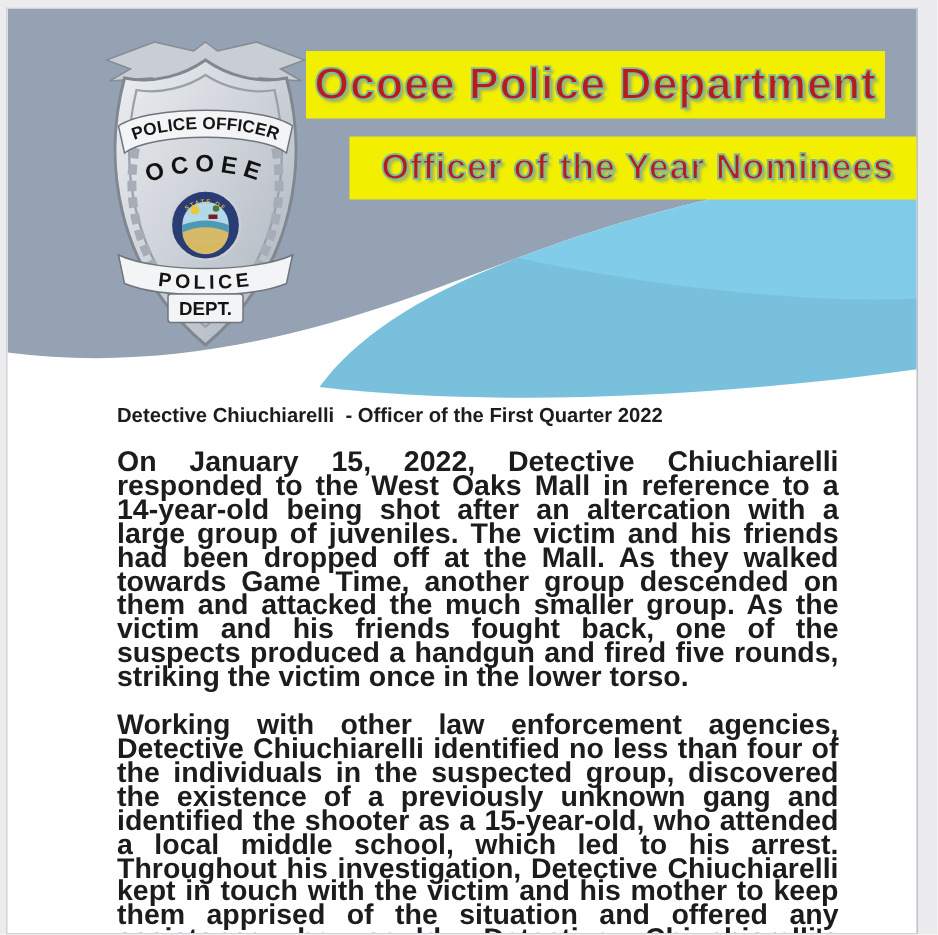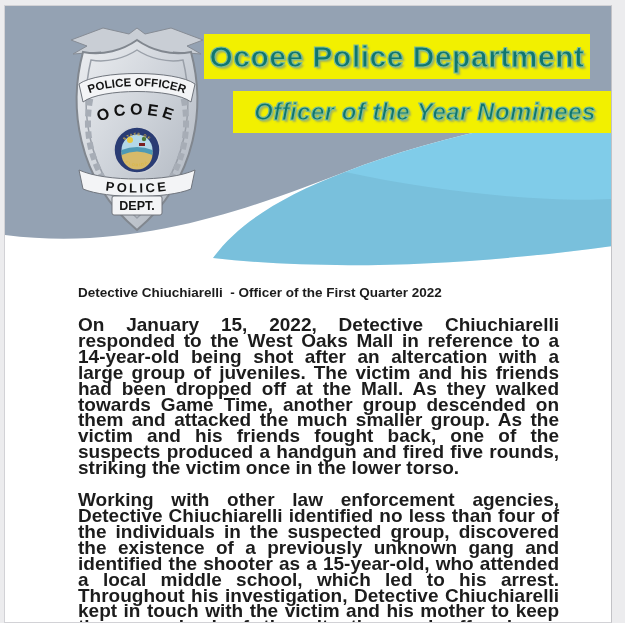--- a/index.html
+++ b/index.html
@@ -25,36 +25,36 @@
   .badge{
     position:absolute;left:48px;top:20px;width:168px;height:215px;
   }
   .hl-box{
     position:absolute;
     background:#f2f000;
     display:flex;align-items:center;justify-content:center;
     overflow:hidden;white-space:nowrap;
   }
   .hl-box.line1{left:199px;top:28px;width:386px;height:45px;}
-  .hl-box.line2{left:228px;top:85px;width:384px;height:42px;font-style:italic;}
+  .hl-box.line2{left:228px;top:85px;width:384px;height:42px;}
   .fancy-title{
     font-weight:700;
-    color:#0f766e;
+    color:#b91c1c;
     -webkit-text-stroke:1.2px #7cbd96;
     text-shadow:2px 2px 2px rgba(105,135,158,.55);
     letter-spacing:.5px;
   }
   .line1 .fancy-title{font-size:30px;}
   .line2 .fancy-title{font-size:24px;}
   .article{
     position:absolute;left:73px;top:263px;width:481px;
     color:#1c1c1c;
   }
   .article h1{
-    font-size:13.5px;font-weight:700;margin:16px 0 17px 0;
+    font-size:13.5px;font-weight:700;margin:0 0 17px 0;
     white-space:pre-wrap;letter-spacing:0;
   }
   .article p{
     font-size:19px;font-weight:700;line-height:15.9px;
     margin:0 0 16px 0;
     text-align:justify;
   }
   .badge text{font-family:"Liberation Sans",sans-serif;}
 </style>
 </head>

